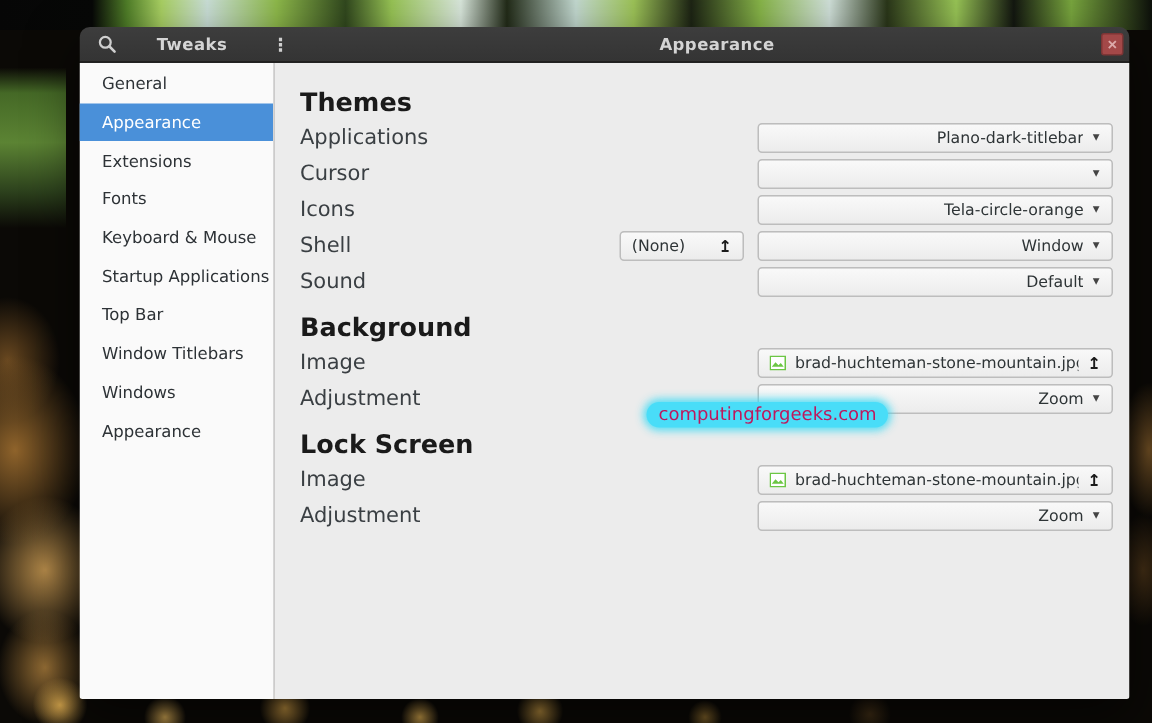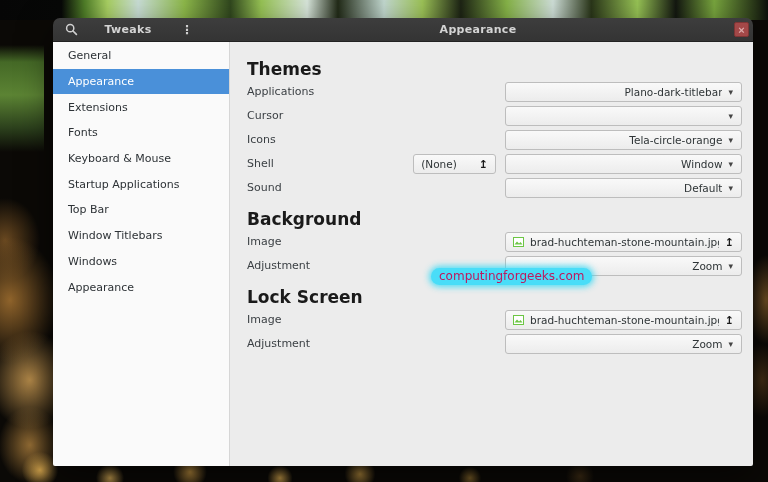--- a/index.html
+++ b/index.html
@@ -38,31 +38,31 @@
   .tb-apptitle { flex:1; text-align:center; letter-spacing:.3px; }
   .tb-dots { position:absolute; right:10px; font-size:12px; font-weight:bold; color:#cfcfcf; line-height:1; }
   .tb-right { flex:1; display:flex; align-items:center; height:100%; position:relative; }
   .tb-wintitle { flex:1; text-align:center; letter-spacing:.3px; }
   .tb-close { position:absolute; right:4px; width:15px; height:15px; background:#a34848; border:1px solid #7e3535;
     border-radius:2px; color:#dcaaaa; font-size:11px; line-height:12px; text-align:center; font-weight:bold; cursor:default; padding:0; }
 
   .win-body { flex:1; display:flex; min-height:0; }
 
   
-  .sidebar { width:177px; background:#fafafa; border-right:1px solid #d6d6d6; padding-top:1px; }
+  .sidebar { width:130px; background:#fafafa; border-right:1px solid #d6d6d6; padding-top:1px; }
   .side-item { height:25.7px; display:flex; align-items:center; padding-left:15px;
     font-size:11px; color:#2d3236; cursor:default; }
   .side-item.selected { background:#4a90d9; color:#ffffff; }
 
   
   .content { flex:1; background:#ececec; position:relative; padding:20px 11px 0 17px; overflow:hidden; }
   .sec-header { font-size:17px; font-weight:bold; color:#1a1a1a; height:14px; line-height:14px; margin-bottom:6px; }
   .sec-header.mt { margin-top:10px; }
   .row { height:24px; display:flex; align-items:flex-start; }
-  .rlabel { font-size:11px; color:#3a3f43; line-height:20px; flex:1; }
+  .rlabel { font-size:14px; color:#3a3f43; line-height:20px; flex:1; }
   .ctl-area { display:flex; align-items:flex-start; gap:9px; }
 
   .select, .file-btn, .none-btn { height:20px; border:1px solid #bdbdbd; border-radius:3px;
     background:linear-gradient(#f9f9f9,#ececec); display:flex; align-items:center;
     font-size:10.5px; color:#2e3436; font-family:inherit; cursor:default; }
   .select { width:237px; padding:0 8px; justify-content:flex-end; }
   .sel-text { white-space:nowrap; overflow:hidden; }
   .arrow { font-size:9px; color:#444; margin-left:6px; }
   .file-btn { width:237px; padding:0 7px; gap:6px; }
   .file-text { flex:1; text-align:left; white-space:nowrap; overflow:hidden; }

